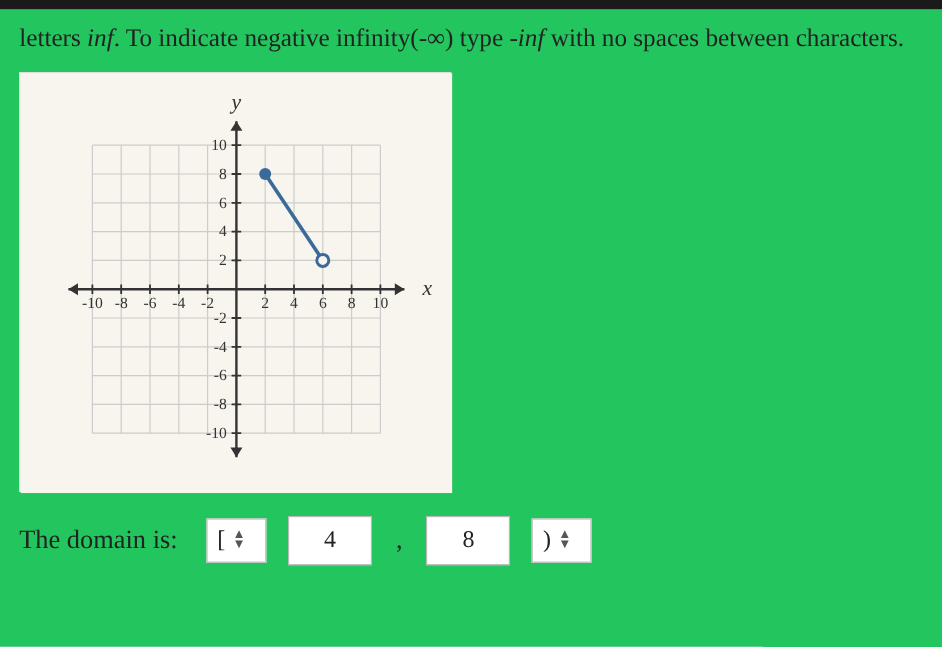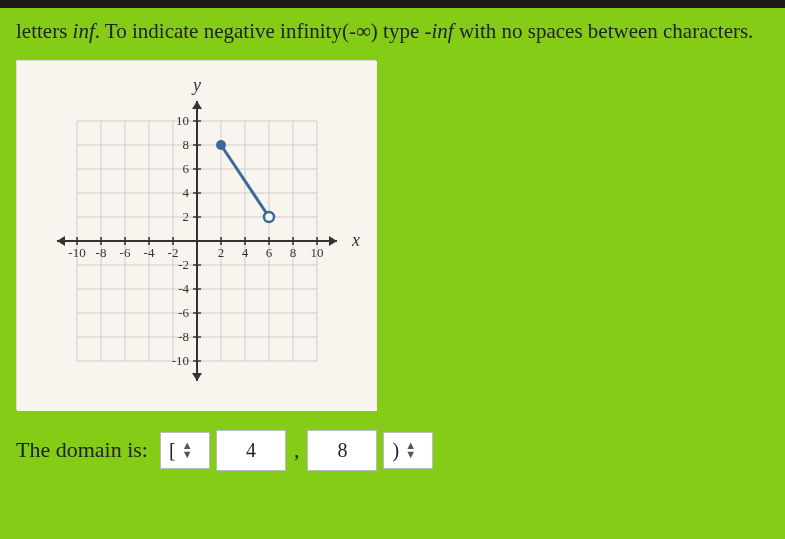--- a/index.html
+++ b/index.html
@@ -8,21 +8,21 @@
       background: #e8e8e8;
       width: 785px;
       height: 539px;
       overflow: hidden;
     }
     .top-bar {
       height: 8px;
       background: #1a1a1a;
     }
     .content {
-      background: #84cc16;
+      background: #22c55e;
       padding: 8px 16px;
       height: 531px;
     }
     .instruction-text {
       font-size: 21px;
       color: #222;
       line-height: 1.5;
       margin-bottom: 12px;
     }
     .italic { font-style: italic; }
@@ -33,21 +33,21 @@
       position: relative;
       border: 1px solid #ddd;
       margin-bottom: 20px;
     }
     .chart-svg {
       display: block;
     }
     .answer-row {
       display: flex;
       align-items: center;
-      gap: 6px;
+      gap: 18px;
       font-size: 22px;
       color: #222;
     }
     .answer-label {
       margin-right: 6px;
     }
     .bracket-select {
       background: #fff;
       border: 1px solid #bbb;
       padding: 6px 8px;

